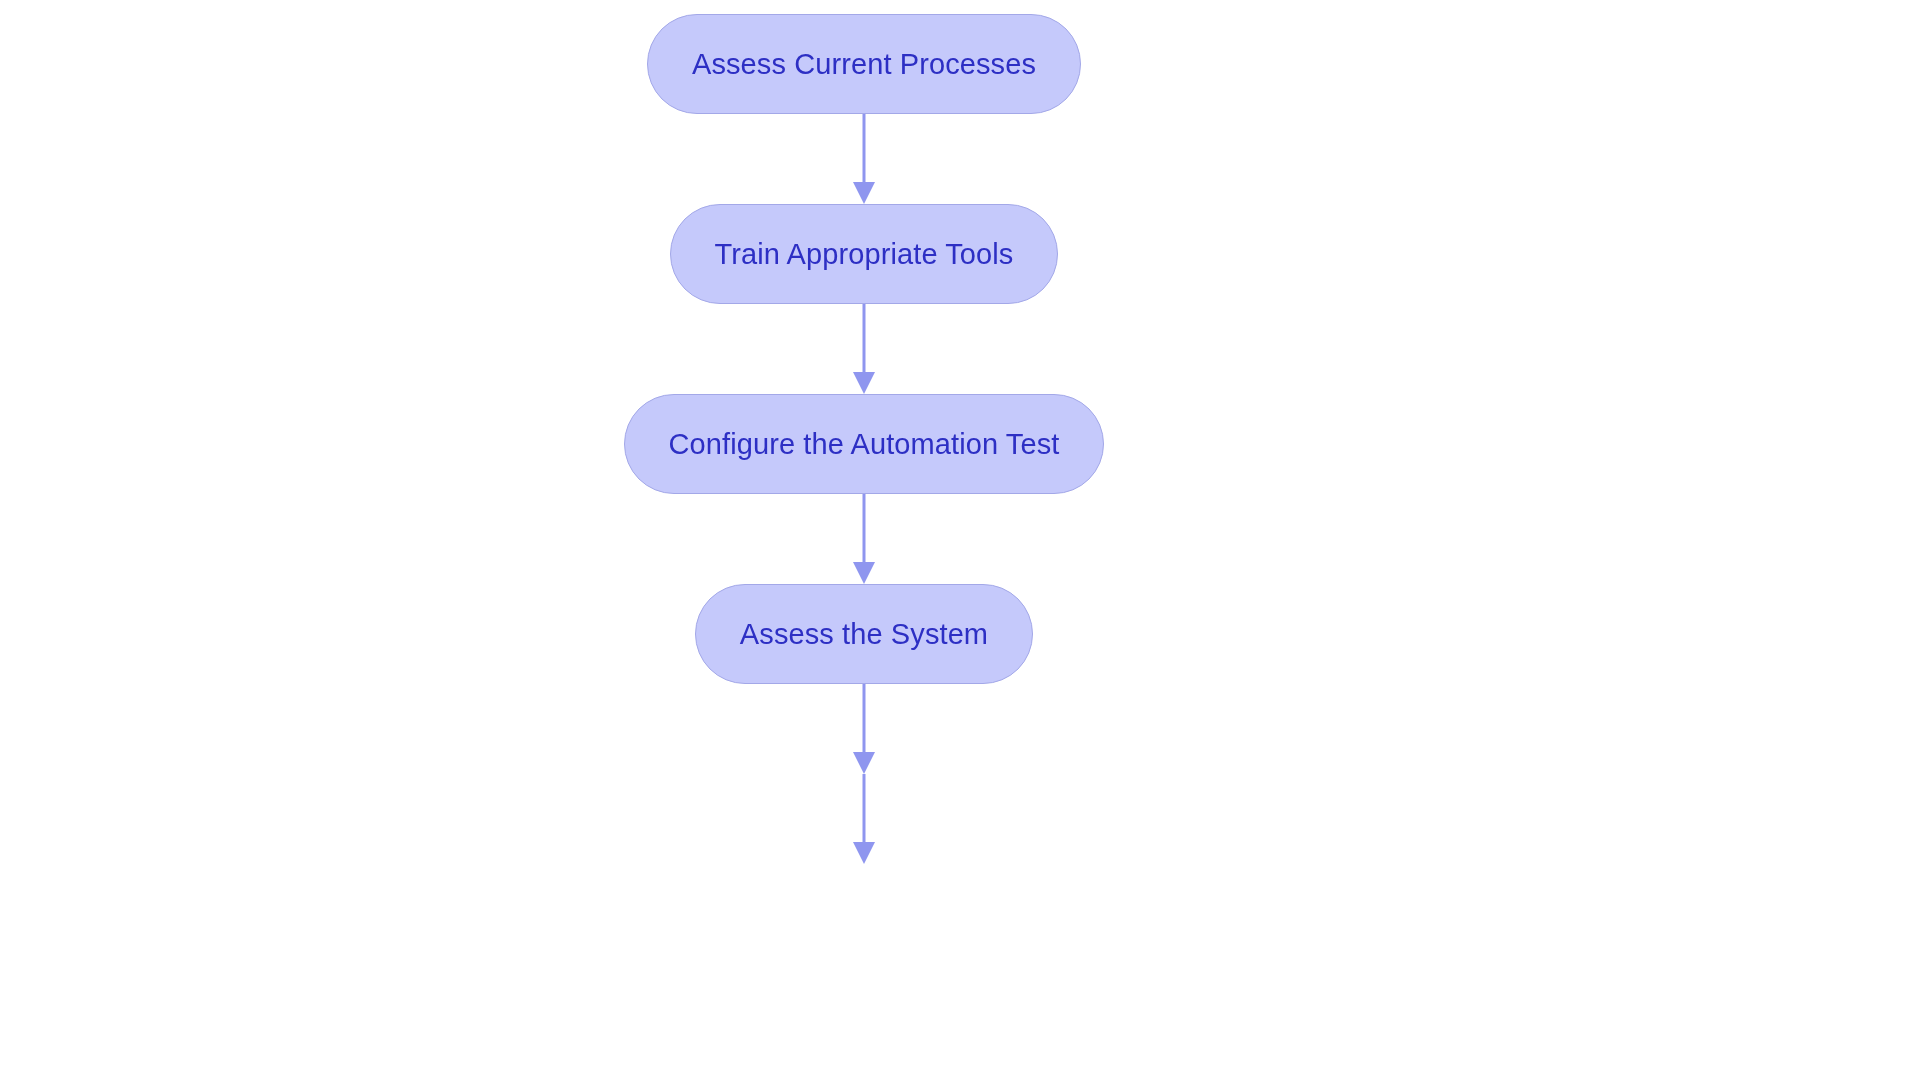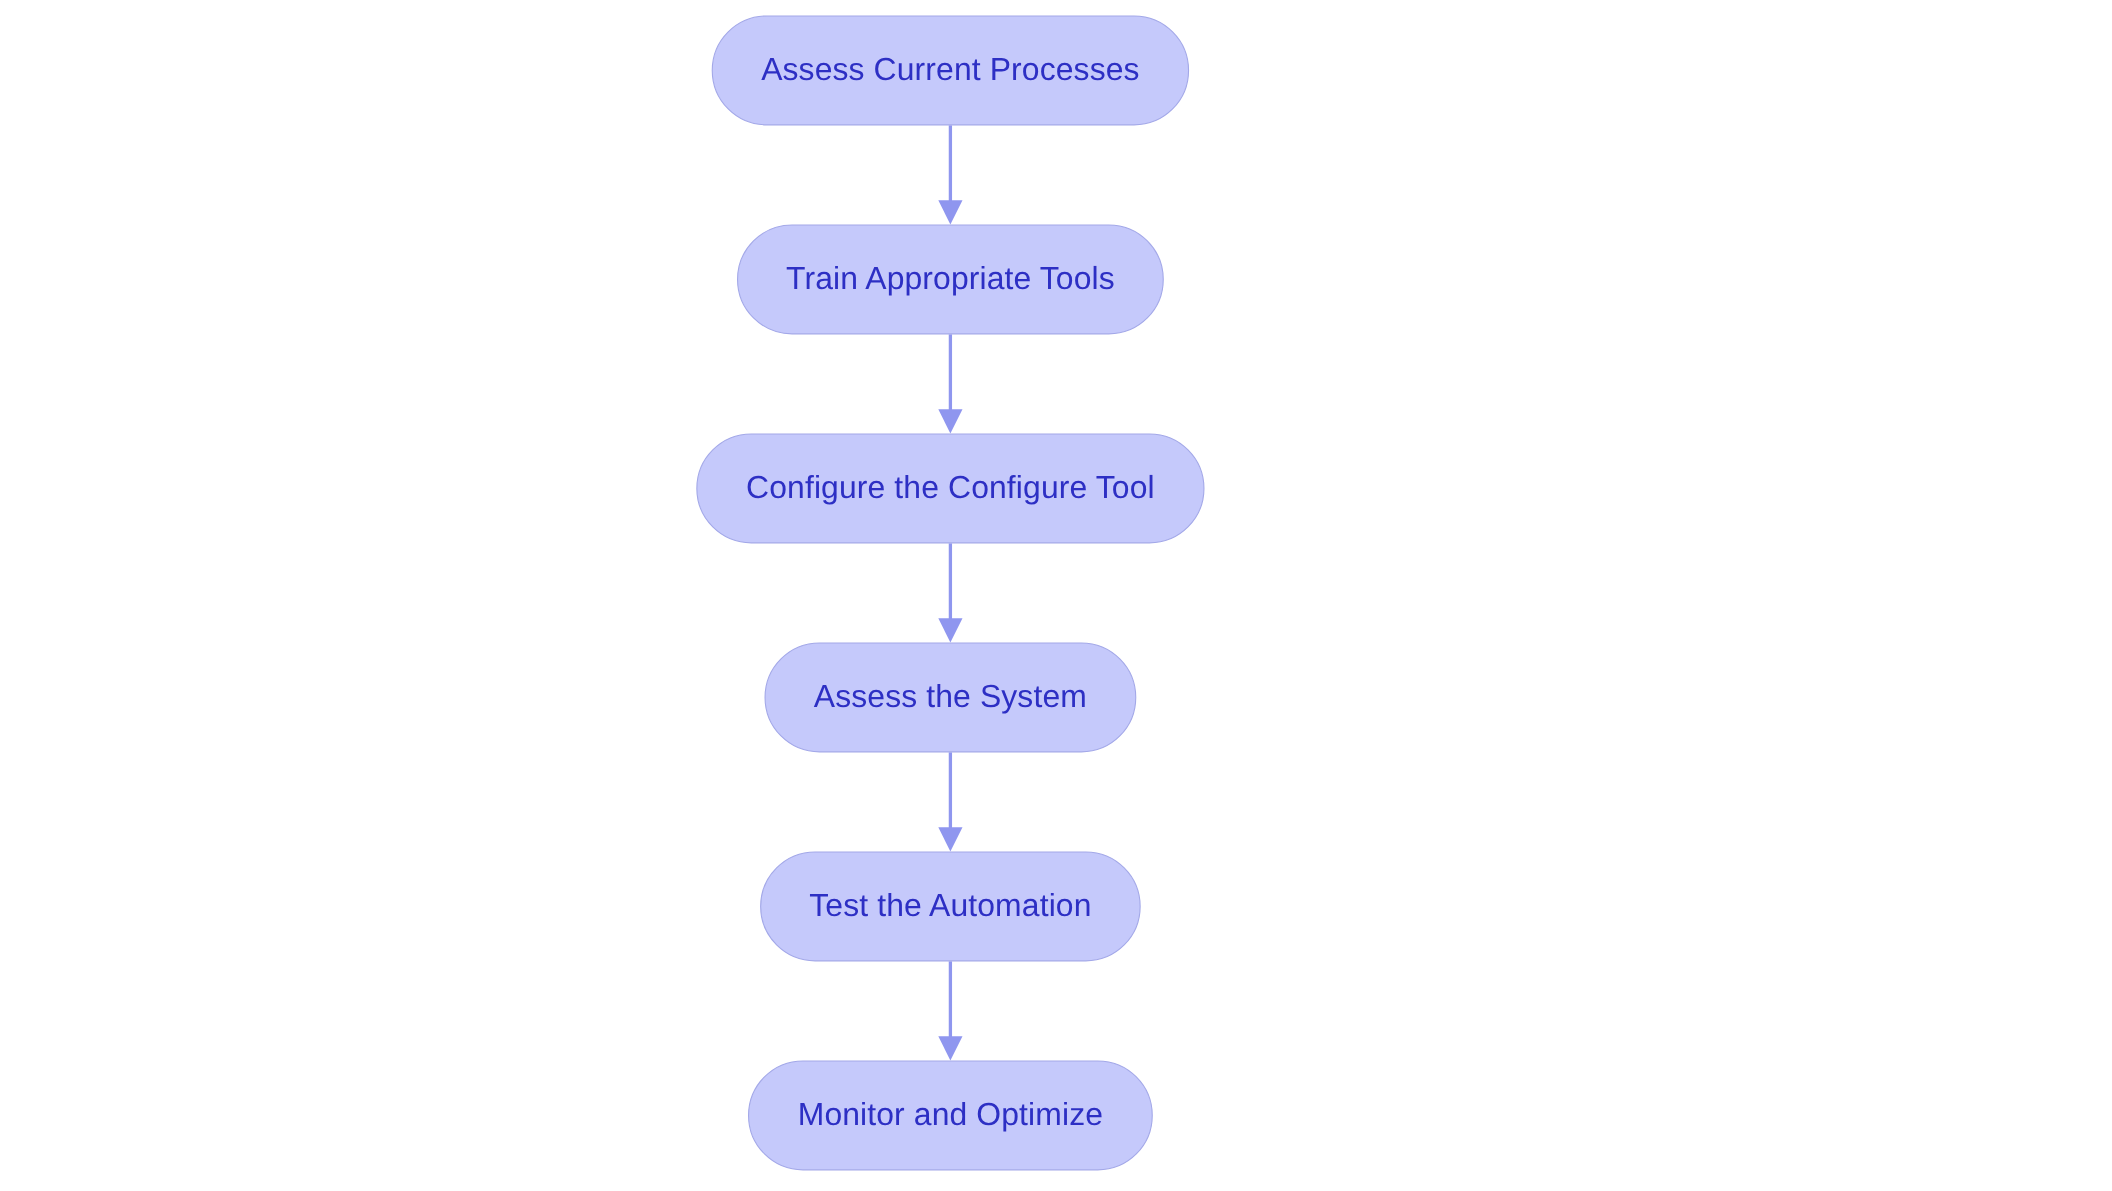--- a/index.html
+++ b/index.html
@@ -104,44 +104,38 @@
     <div class="flow-node">
       <span class="flow-node-label">Train Appropriate Tools</span>
     </div>
 
     <div class="flow-connector">
       <div class="conn-line"></div>
       <div class="conn-arrowhead"></div>
     </div>
 
     <div class="flow-node">
-      <span class="flow-node-label">Configure the Configure Tool</span>
+      <span class="flow-node-label">Configure the Automation Test</span>
     </div>
 
     <div class="flow-connector">
       <div class="conn-line"></div>
       <div class="conn-arrowhead"></div>
     </div>
 
     <div class="flow-node">
       <span class="flow-node-label">Assess the System</span>
     </div>
 
     <div class="flow-connector">
       <div class="conn-line"></div>
       <div class="conn-arrowhead"></div>
     </div>
 
-    <div class="flow-node">
-      <span class="flow-node-label">Test the Automation</span>
-    </div>
 
     <div class="flow-connector">
       <div class="conn-line"></div>
       <div class="conn-arrowhead"></div>
     </div>
 
-    <div class="flow-node">
-      <span class="flow-node-label">Monitor and Optimize</span>
-    </div>
 
   </div>
 </div>
 
 </body></html>

